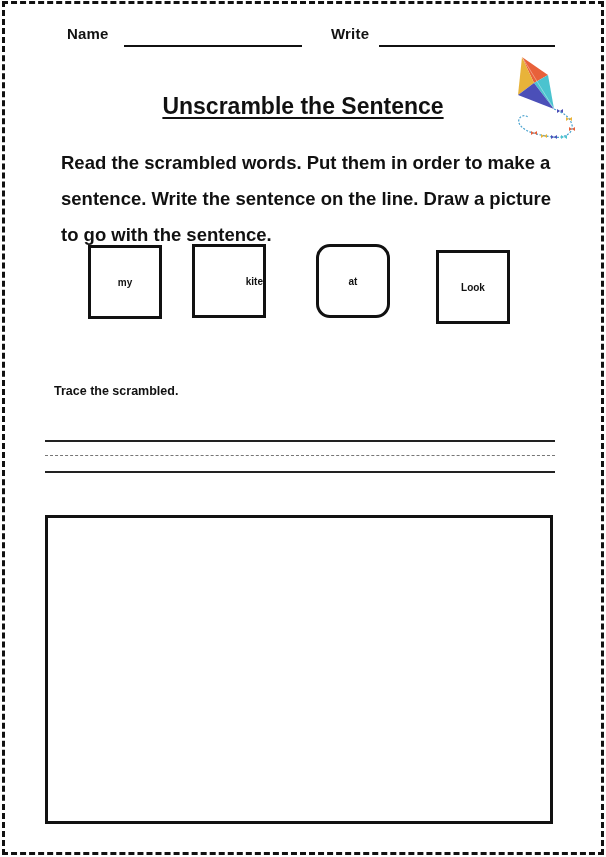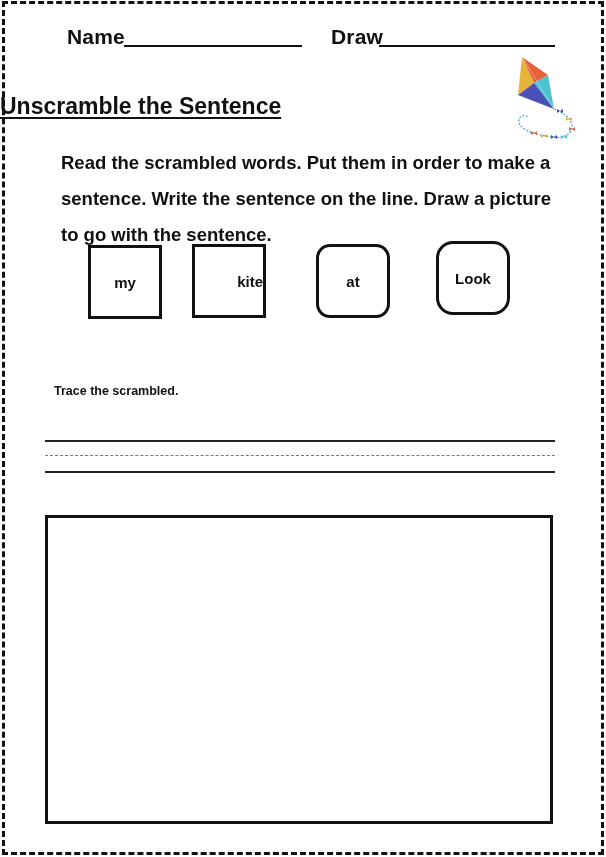--- a/index.html
+++ b/index.html
@@ -3,67 +3,67 @@
 <meta charset="utf-8">
 <style>
   * { margin:0; padding:0; box-sizing:border-box; }
   html, body { width:606px; height:857px; background:#ffffff; overflow:hidden; }
   body { position:relative; font-family:"Liberation Sans", "DejaVu Sans", sans-serif; color:#111111; }
   .page-border {
     position:absolute; left:2px; top:1px; width:602px; height:854px;
     border:3px dashed #111111;
   }
   .name-label, .date-label {
-    position:absolute; top:25px; font-size:21px; font-weight:bold; letter-spacing:0.2px;
+    position:absolute; top:25px; font-size:15px; font-weight:bold; letter-spacing:0.2px;
   }
   .name-label { left:67px; }
   .date-label { left:331px; }
   .blank-line {
     position:absolute; top:45px; height:2px; background:#111111;
   }
   .name-line { left:124px; width:178px; }
   .date-line { left:379px; width:176px; }
 
   .title {
-    position:absolute; left:0; width:606px; top:93px; text-align:left;
+    position:absolute; left:0; width:606px; top:93px; text-align:center;
     font-size:23px; font-weight:bold; text-decoration:underline; text-underline-offset:3px;
     text-decoration-thickness:2px;
   }
   .kite { position:absolute; left:512px; top:53px; width:68px; height:90px; }
 
   .instructions {
     position:absolute; left:61px; top:145px; width:500px;
     font-size:18.5px; font-weight:bold; line-height:36px;
   }
 
   .word-box {
     position:absolute; width:74px; height:74px; border:3px solid #111111;
     display:flex; align-items:center; justify-content:center;
-    font-size:15px; font-weight:bold; background:#fff;
+    font-size:10px; font-weight:bold; background:#fff;
   }
 
   .trace-label {
     position:absolute; left:54px; top:384px; font-size:12.5px; font-weight:bold;
   }
   .rule-solid { position:absolute; left:45px; width:510px; height:1.5px; background:#222; }
   .rule-dashed { position:absolute; left:45px; width:510px; height:0; border-top:1px dashed #777; }
 
   .draw-box {
     position:absolute; left:45px; top:515px; width:508px; height:309px;
     border:3px solid #111111; background:#fff;
   }
 </style>
 </head>
 <body>
 
 <div class="page-border"></div>
 
 <div class="name-label">Name</div>
 <div class="blank-line name-line"></div>
-<div class="date-label">Draw</div>
+<div class="date-label">Write</div>
 <div class="blank-line date-line"></div>
 
 <div class="title">Unscramble the Sentence</div>
 
 <svg class="kite" viewBox="0 0 68 90">
   <polygon points="10,4 36,22 22,30" fill="#E8613A"></polygon>
   <polygon points="10,4 22,30 6,42" fill="#E8B33A"></polygon>
   <polygon points="36,22 22,30 42,56" fill="#4BC3CF"></polygon>
   <polygon points="6,42 22,30 42,56" fill="#4B4FB8"></polygon>
   <line x1="10" y1="4" x2="42" y2="56" stroke="#fff" stroke-width="0.6" opacity="0.6"></line>
@@ -81,21 +81,21 @@
 
 <div class="word-box" style="left:88px; top:245px;">
   <span>my</span>
 </div>
 <div class="word-box" style="left:192px; top:244px;justify-content:flex-end;">
   <span>kite</span>
 </div>
 <div class="word-box" style="left:316px; top:244px;border-radius:14px;">
   <span>at</span>
 </div>
-<div class="word-box" style="left:436px; top:241px;border-radius:17px;">
+<div class="word-box" style="left:436px; top:250px;">
   <span>Look</span>
 </div>
 
 <div class="trace-label">Trace the scrambled.</div>
 <div class="rule-solid" style="top:440px;"></div>
 <div class="rule-dashed" style="top:455px;"></div>
 <div class="rule-solid" style="top:471px;"></div>
 
 <div class="draw-box"></div>
 

